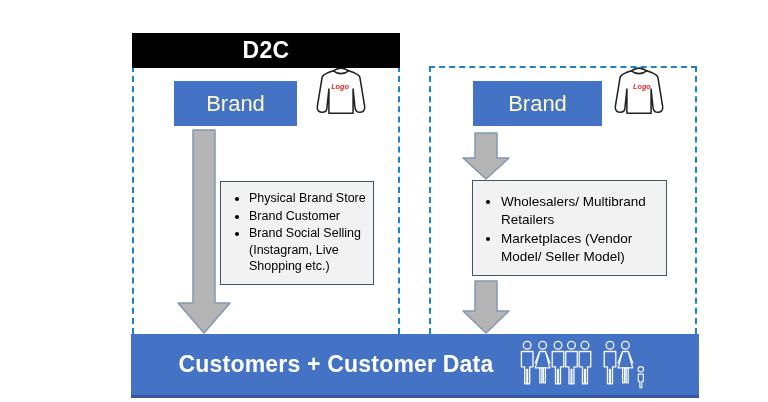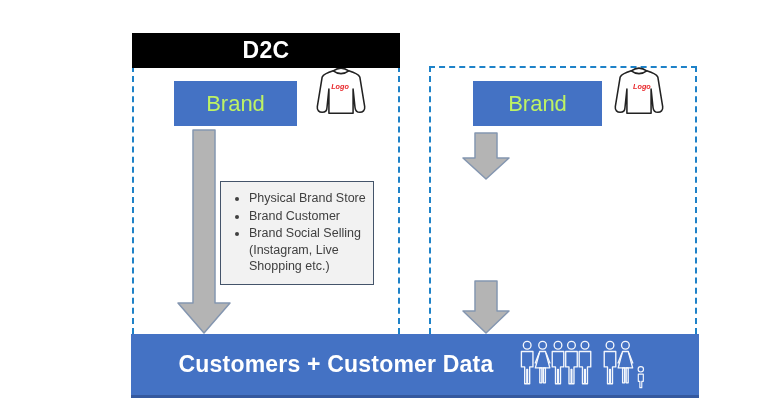--- a/index.html
+++ b/index.html
@@ -20,38 +20,38 @@
   .dashed-box{
     position:absolute;top:66px;height:268px;width:268px;box-sizing:border-box;
     border:2px dashed #1e82c8;border-bottom:none;z-index:1;
   }
   #dash-left{left:102px;}
   #dash-right{left:399px;}
   
   .brand-box{
     position:absolute;top:81px;height:45px;background:#4472c4;
     display:flex;align-items:center;justify-content:center;
-    color:#bef264;font-size:22px;font-weight:500;z-index:2;
+    color:#fef9c3;font-size:22px;font-weight:500;z-index:2;
   }
   #brand-left{left:144px;width:123px;}
   #brand-right{left:443px;width:129px;}
   
   .shirt{position:absolute;top:62px;width:58px;height:62px;z-index:2;}
   #shirt-left{left:282px;}
   #shirt-right{left:580px;}
   .shirt svg{width:100%;height:100%;}
   
   .arrow{position:absolute;z-index:2;}
   #arrow-left-long{left:146px;top:129px;width:56px;height:206px;}
   #arrow-right-1{left:429px;top:132px;width:54px;height:48px;}
   #arrow-right-2{left:429px;top:280px;width:54px;height:55px;}
   
   .list-box{
     position:absolute;background:#f2f2f2;border:1.5px solid #44546a;box-sizing:border-box;
-    color:#404040;z-index:2;padding:8px 6px 8px 4px;
+    color:#000000;z-index:2;padding:8px 6px 8px 4px;
   }
   #list-left{left:190px;top:181px;width:154px;min-height:89px;font-size:12.5px;line-height:16.5px;}
   #list-right{left:442px;top:180px;width:195px;min-height:92px;font-size:13.5px;line-height:18px;padding-top:12px;}
   .list-box ul{margin:0;padding:0 0 0 24px;list-style:disc outside;}
   .list-box li{margin:0 0 1px 0;}
   
   #footer-bar{
     position:absolute;left:101px;top:334px;width:568px;height:64px;
     background:#4472c4;border-bottom:3px solid #35599f;box-sizing:border-box;
     display:flex;align-items:center;justify-content:center;gap:24px;z-index:2;
@@ -97,20 +97,26 @@
     <polygon points="16,1 38,1 38,31 50,31 27,53 4,31 16,31" fill="#b4b4b4" stroke="#8496b0" stroke-width="1.5" stroke-linejoin="round"></polygon>
   </svg>
 
   <div id="list-left" class="list-box">
     <ul>
       <li>Physical Brand Store</li>
       <li>Brand Customer</li>
       <li>Brand Social Selling (Instagram, Live Shopping etc.)</li>
     </ul>
   </div>
+  <div id="list-right" class="list-box">
+    <ul>
+      <li>Wholesalers/ Multibrand Retailers</li>
+      <li>Marketplaces (Vendor Model/ Seller Model)</li>
+    </ul>
+  </div>
 
   <div id="footer-bar">
     <span id="footer-label">Customers + Customer Data</span>
     <svg id="people" viewBox="0 0 136 54" fill="none" stroke="#f4f7fc" stroke-width="1.4" stroke-linejoin="round">
 
       <circle cx="9" cy="6.5" r="4"></circle>
       <path d="M3,13 h12 v16 h-3.4 v17.5 h-2.2 v-15 h-0.8 v15 h-2.2 v-17.5 h-3.4 z"></path>
       <circle cx="25" cy="6.5" r="4"></circle>
       <path d="M22,13 h6 l4.5,17 h-15 z"></path>
       <path d="M21.4,14.5 L17.2,25.5 M28.6,14.5 L32.8,25.5"></path>

